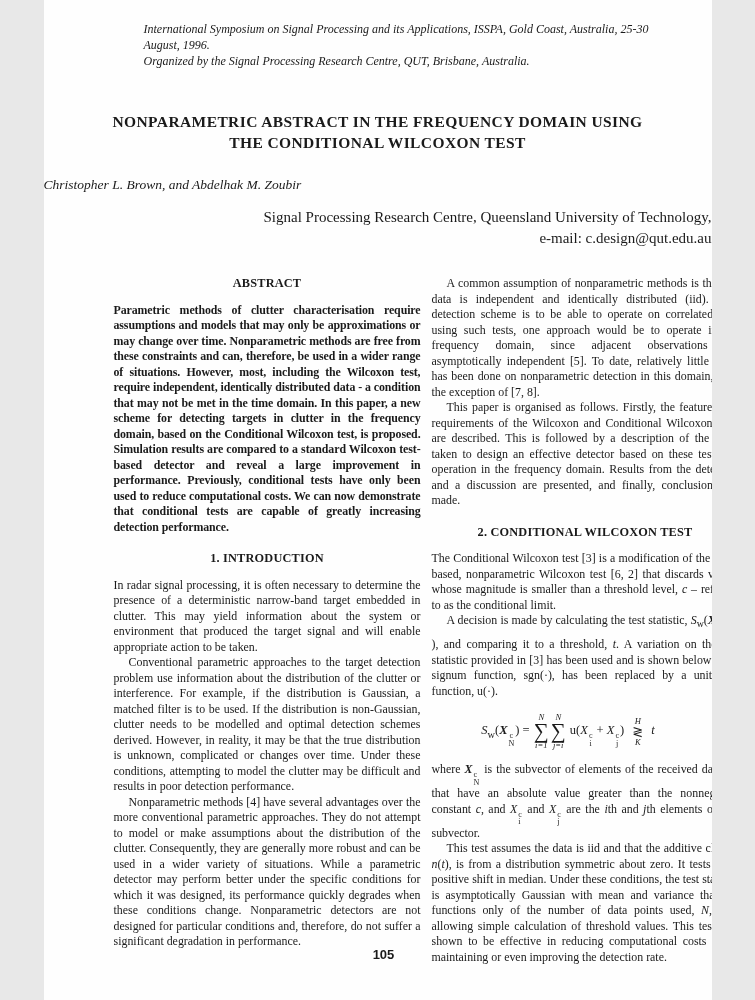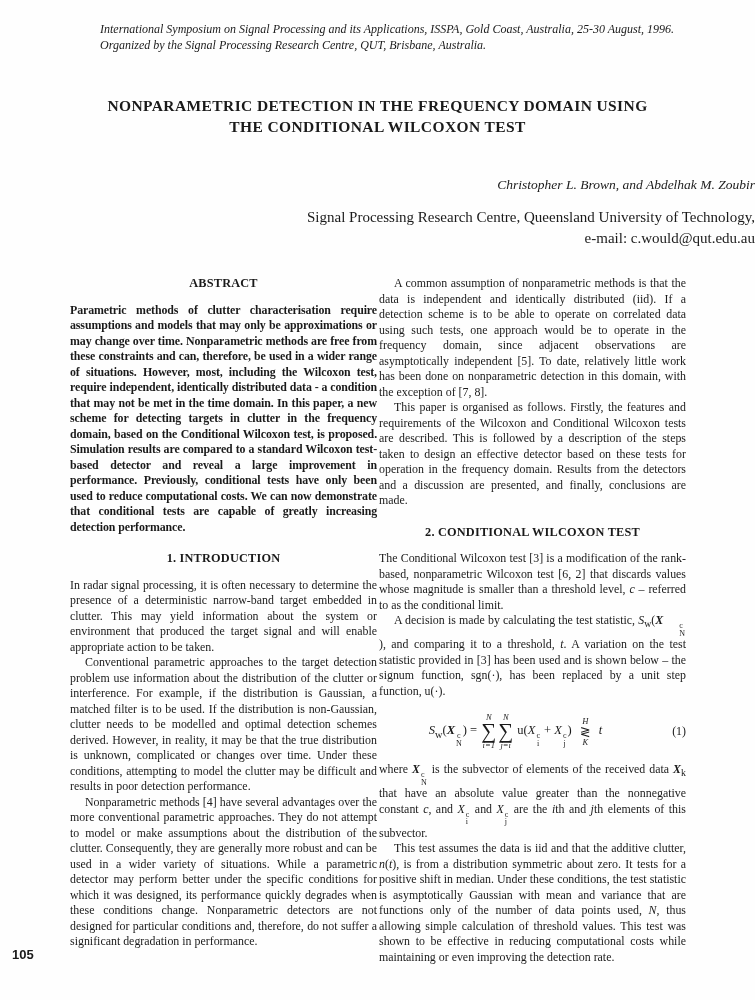--- a/index.html
+++ b/index.html
@@ -1,18 +1,18 @@
 <!DOCTYPE html>
 <html><head>
 <meta charset="utf-8">
 <style>
   html,body{margin:0;padding:0;background:#e8e8e8;}
   .page{
     position:relative;
-    width:755px;height:1000px;
+    width:668px;height:1000px;
     margin:0 auto;
     background:#fefefe;
     color:#1a1a1a;
     font-family:"Liberation Serif", serif;
     overflow:hidden;
     box-sizing:border-box;
   }
   .conf-header{
     margin:21px 60px 0 100px;
     font-style:italic;
@@ -21,34 +21,34 @@
   }
   .paper-title{
     margin:42px 40px 0 40px;
     text-align:center;
     font-weight:bold;
     font-size:15.5px;
     line-height:21px;
     letter-spacing:.4px;
   }
   .authors{
-    margin-top:40px;
-    text-align:right;
+    margin-top:24px;
+    text-align:left;
     font-style:italic;
     font-size:13.5px;
   }
   .affiliation{
     margin-top:14px;
     text-align:right;
     font-size:15px;
     line-height:20.5px;
   }
   .cols{
     display:flex;
-    gap:2px;
+    gap:11px;
     margin:28px 61px 0 70px;
   }
   .col{
     width:307px;
     flex:0 0 307px;
     font-size:11.9px;
     line-height:15.5px;
     text-align:justify;
   }
   .sec-heading{
@@ -74,46 +74,46 @@
   .sum .sig{font-size:21px;line-height:19px;}
   .sum .lim, .gtr .lim{font-size:8.5px;line-height:9px;font-style:italic;}
   .gtr{display:inline-flex;flex-direction:column;align-items:center;vertical-align:middle;margin:0 5px;}
   .gtr .gsym{font-size:13px;line-height:12px;}
   .ss{display:inline-grid;vertical-align:-4px;margin-left:1px;margin-right:1px;}
   .ss sup,.ss sub{font-size:8px;line-height:7.5px;display:block;}
   .page-number{
     position:absolute;
     left:12px;right:0;
     bottom:38px;
-    text-align:left;
+    text-align:center;
     font-family:"Liberation Sans", sans-serif;
     font-weight:bold;
     font-size:13px;
   }
 </style>
 </head>
 <body>
 
 <div class="page">
 
   <div class="conf-header">
     <div>International Symposium on Signal Processing and its Applications, ISSPA, Gold Coast, Australia, 25-30 August, 1996.</div>
     <div>Organized by the Signal Processing Research Centre, QUT, Brisbane, Australia.</div>
   </div>
 
   <div class="paper-title">
-    <div>NONPARAMETRIC DETECTION IN THE FREQUENCY DOMAIN USING</div>
+    <div>NONPARAMETRIC ABSTRACT IN THE FREQUENCY DOMAIN USING</div>
     <div>THE CONDITIONAL WILCOXON TEST</div>
   </div>
 
   <div class="authors">Christopher L. Brown, and Abdelhak M. Zoubir</div>
 
   <div class="affiliation">
     <div>Signal Processing Research Centre, Queensland University of Technology,</div>
-    <div>e-mail: c.would@qut.edu.au</div>
+    <div>e-mail: c.design@qut.edu.au</div>
   </div>
 
   <div class="cols">
 
     <div class="col">
       <div class="sec-heading">ABSTRACT</div>
       <p class="abstract-body">Parametric methods of clutter characterisation require assumptions and models that may only be approximations or may change over time. Nonparametric methods are free from these constraints and can, therefore, be used in a wider range of situations. However, most, including the Wilcoxon test, require independent, identically distributed data - a condition that may not be met in the time domain. In this paper, a new scheme for detecting targets in clutter in the frequency domain, based on the Conditional Wilcoxon test, is proposed. Simulation results are compared to a standard Wilcoxon test-based detector and reveal a large improvement in performance. Previously, conditional tests have only been used to reduce computational costs. We can now demonstrate that conditional tests are capable of greatly increasing detection performance.</p>
 
       <div class="sec-heading mid">1. INTRODUCTION</div>
       <p>In radar signal processing, it is often necessary to determine the presence of a deterministic narrow-band target embedded in clutter. This may yield information about the system or environment that produced the target signal and will enable appropriate action to be taken.</p>

